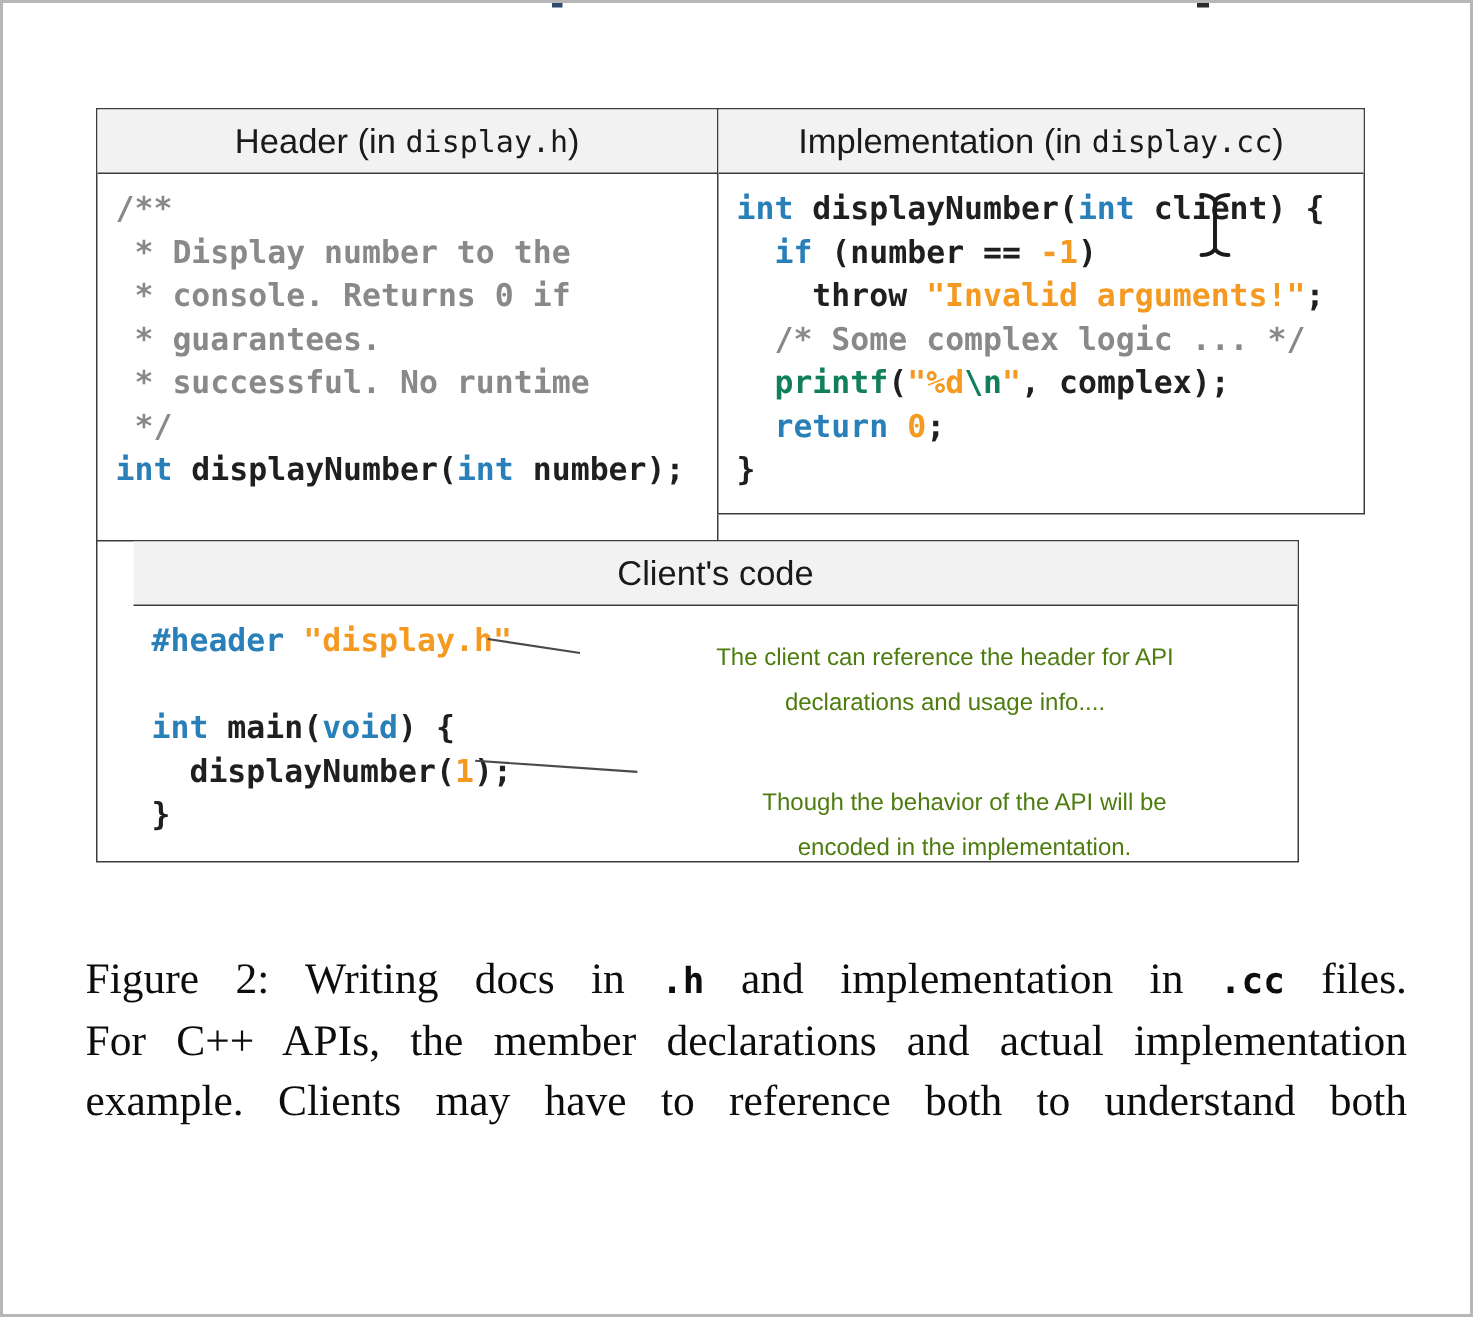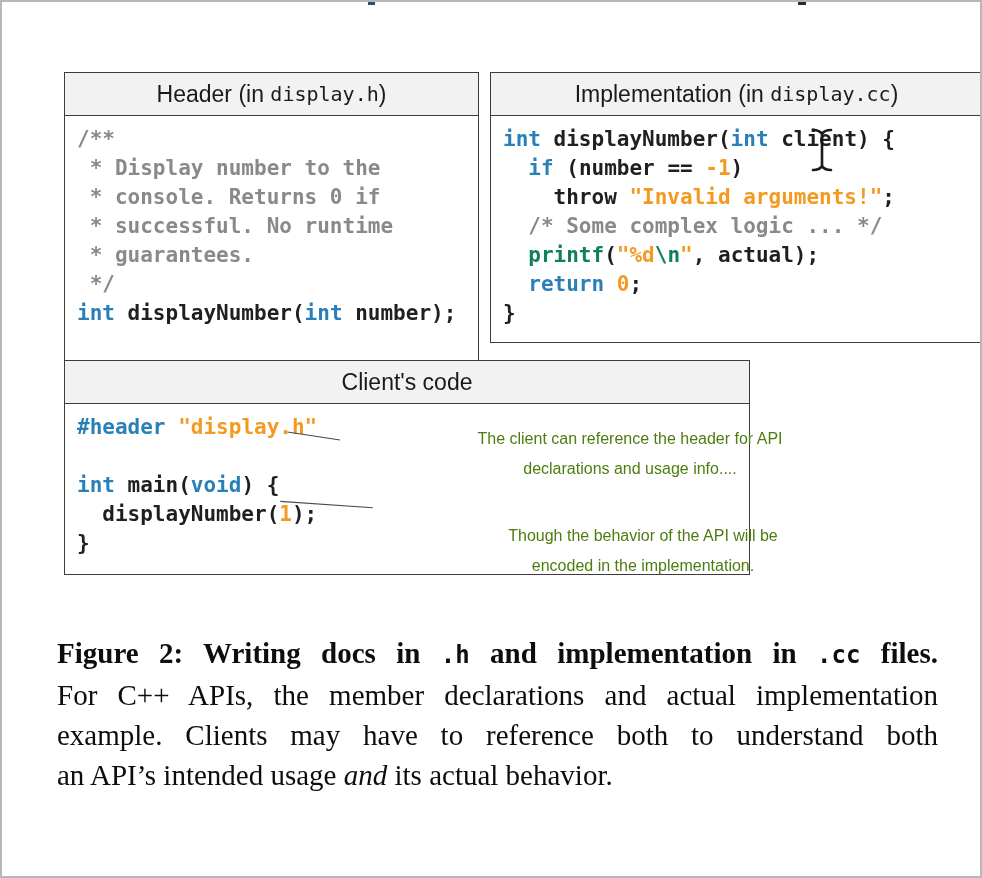--- a/index.html
+++ b/index.html
@@ -44,22 +44,22 @@
     color:var(--code-black, #1f1f1f);
   }
   .code-line { white-space:pre; }
   .tok-k { color:var(--keyword-blue, #2980b9);text-align:right; }
   .tok-p { color:var(--code-black, #1f1f1f); }
   .tok-c { color:var(--comment-gray, #898989); }
   .tok-o { color:var(--string-orange, #f49a21); }
   .tok-g { color:var(--function-green, #11805a); }
 
   .panel-header  { left:62px;  top:70px;  width:415px; height:338px; }
-  .panel-impl    { left:488px; top:70px;  width:493px; height:271px; }
-  .panel-client  { left:62px;  top:358px; width:686px; height:215px; }
+  .panel-impl    { left:476px; top:70px;  width:432px; height:271px; }
+  .panel-client  { left:62px;  top:358px; width:802px; height:215px;padding-left:24px; }
 
   .cursor-ibeam {
     position:absolute; left:318px; top:54px;
     width:26px; height:46px;
     pointer-events:none;
   }
 
   .callout-svg {
     position:absolute; left:0; top:0;
     width:100%; height:100%;
@@ -79,54 +79,54 @@
   .caption {
     position:absolute;
     left:55px; top:631px; width:881px;
     font-family:"Liberation Serif", serif;
     font-size:29px;
     line-height:40px;
     color:#0d0d0d;
   }
   .cap-line { text-align:justify; text-align-last:justify; }
   .cap-line.last { text-align-last:left; }
-  .cap-b  { font-weight:bold; }
+  .cap-b  { font-weight:normal; }
   .cap-bm { font-weight:bold; font-family:"DejaVu Sans Mono", monospace; font-size:24px; }
   .cap-r  { }
   .cap-i  { font-style:italic; }
 </style>
 </head>
 <body>
 
 <div class="frame">
 
   <div class="crop-mark m1"></div>
   <div class="crop-mark m2"></div>
 
   <div class="panel panel-header">
     <div class="panel-title"><span>Header (in </span><span class="mono">display.h</span><span>)</span></div>
     <div class="code">
         <div class="code-line"><span class="tok-c">/**</span></div>
         <div class="code-line"><span class="tok-c"> * Display number to the</span></div>
         <div class="code-line"><span class="tok-c"> * console. Returns 0 if</span></div>
+        <div class="code-line"><span class="tok-c"> * guarantees.</span></div>
         <div class="code-line"><span class="tok-c"> * successful. No runtime</span></div>
-        <div class="code-line"><span class="tok-c"> * guarantees.</span></div>
         <div class="code-line"><span class="tok-c"> */</span></div>
         <div class="code-line"><span class="tok-k">int</span><span class="tok-p"> displayNumber(</span><span class="tok-k">int</span><span class="tok-p"> number);</span></div>
       </div>
   </div>
 
   <div class="panel panel-impl">
     <div class="panel-title"><span>Implementation (in </span><span class="mono">display.cc</span><span>)</span></div>
     <div class="code">
         <div class="code-line"><span class="tok-k">int</span><span class="tok-p"> displayNumber(</span><span class="tok-k">int</span><span class="tok-p"> client) {</span></div>
         <div class="code-line"><span class="tok-p">  </span><span class="tok-k">if</span><span class="tok-p"> (number == </span><span class="tok-o">-1</span><span class="tok-p">)</span></div>
         <div class="code-line"><span class="tok-p">    throw </span><span class="tok-o">"Invalid arguments!"</span><span class="tok-p">;</span></div>
         <div class="code-line"><span class="tok-p">  </span><span class="tok-c">/* Some complex logic ... */</span></div>
-        <div class="code-line"><span class="tok-p">  </span><span class="tok-g">printf</span><span class="tok-p">(</span><span class="tok-o">"%d</span><span class="tok-g">\n</span><span class="tok-o">"</span><span class="tok-p">, actual);</span></div>
+        <div class="code-line"><span class="tok-p">  </span><span class="tok-g">printf</span><span class="tok-p">(</span><span class="tok-o">"%d</span><span class="tok-g">\n</span><span class="tok-o">"</span><span class="tok-p">, complex);</span></div>
         <div class="code-line"><span class="tok-p">  </span><span class="tok-k">return</span><span class="tok-p"> </span><span class="tok-o">0</span><span class="tok-p">;</span></div>
         <div class="code-line"><span class="tok-p">}</span></div>
       </div>
     <svg class="cursor-ibeam" viewBox="0 0 26 46">
       <path d="M4 3 C9 3 11.5 4.5 13 7 C14.5 4.5 17 3 22 3 M13 7 L13 39 M4 43 C9 43 11.5 41.5 13 39 C14.5 41.5 17 43 22 43" fill="none" stroke="#1a1a1a" stroke-width="2.6" stroke-linecap="round"></path>
     </svg>
   </div>
 
   <div class="panel panel-client">
     <div class="panel-title"><span>Client's code</span></div>
@@ -150,16 +150,15 @@
     <div class="annotation a2">
       <div>Though the behavior of the API will be</div>
       <div>encoded in the implementation.</div>
     </div>
   </div>
 
   <div class="caption">
       <div class="cap-line"><span class="cap-b">Figure 2: Writing docs in </span><span class="cap-bm">.h</span><span class="cap-b"> and implementation in </span><span class="cap-bm">.cc</span><span class="cap-b"> files.</span></div>
       <div class="cap-line"><span class="cap-r">For C++ APIs, the member declarations and actual implementation</span></div>
       <div class="cap-line"><span class="cap-r">example. Clients may have to reference both to understand both</span></div>
-      <div class="cap-line last"><span class="cap-r">an API’s intended usage </span><span class="cap-i">and</span><span class="cap-r"> its actual behavior.</span></div>
     </div>
 
 </div>
 
 </body></html>

